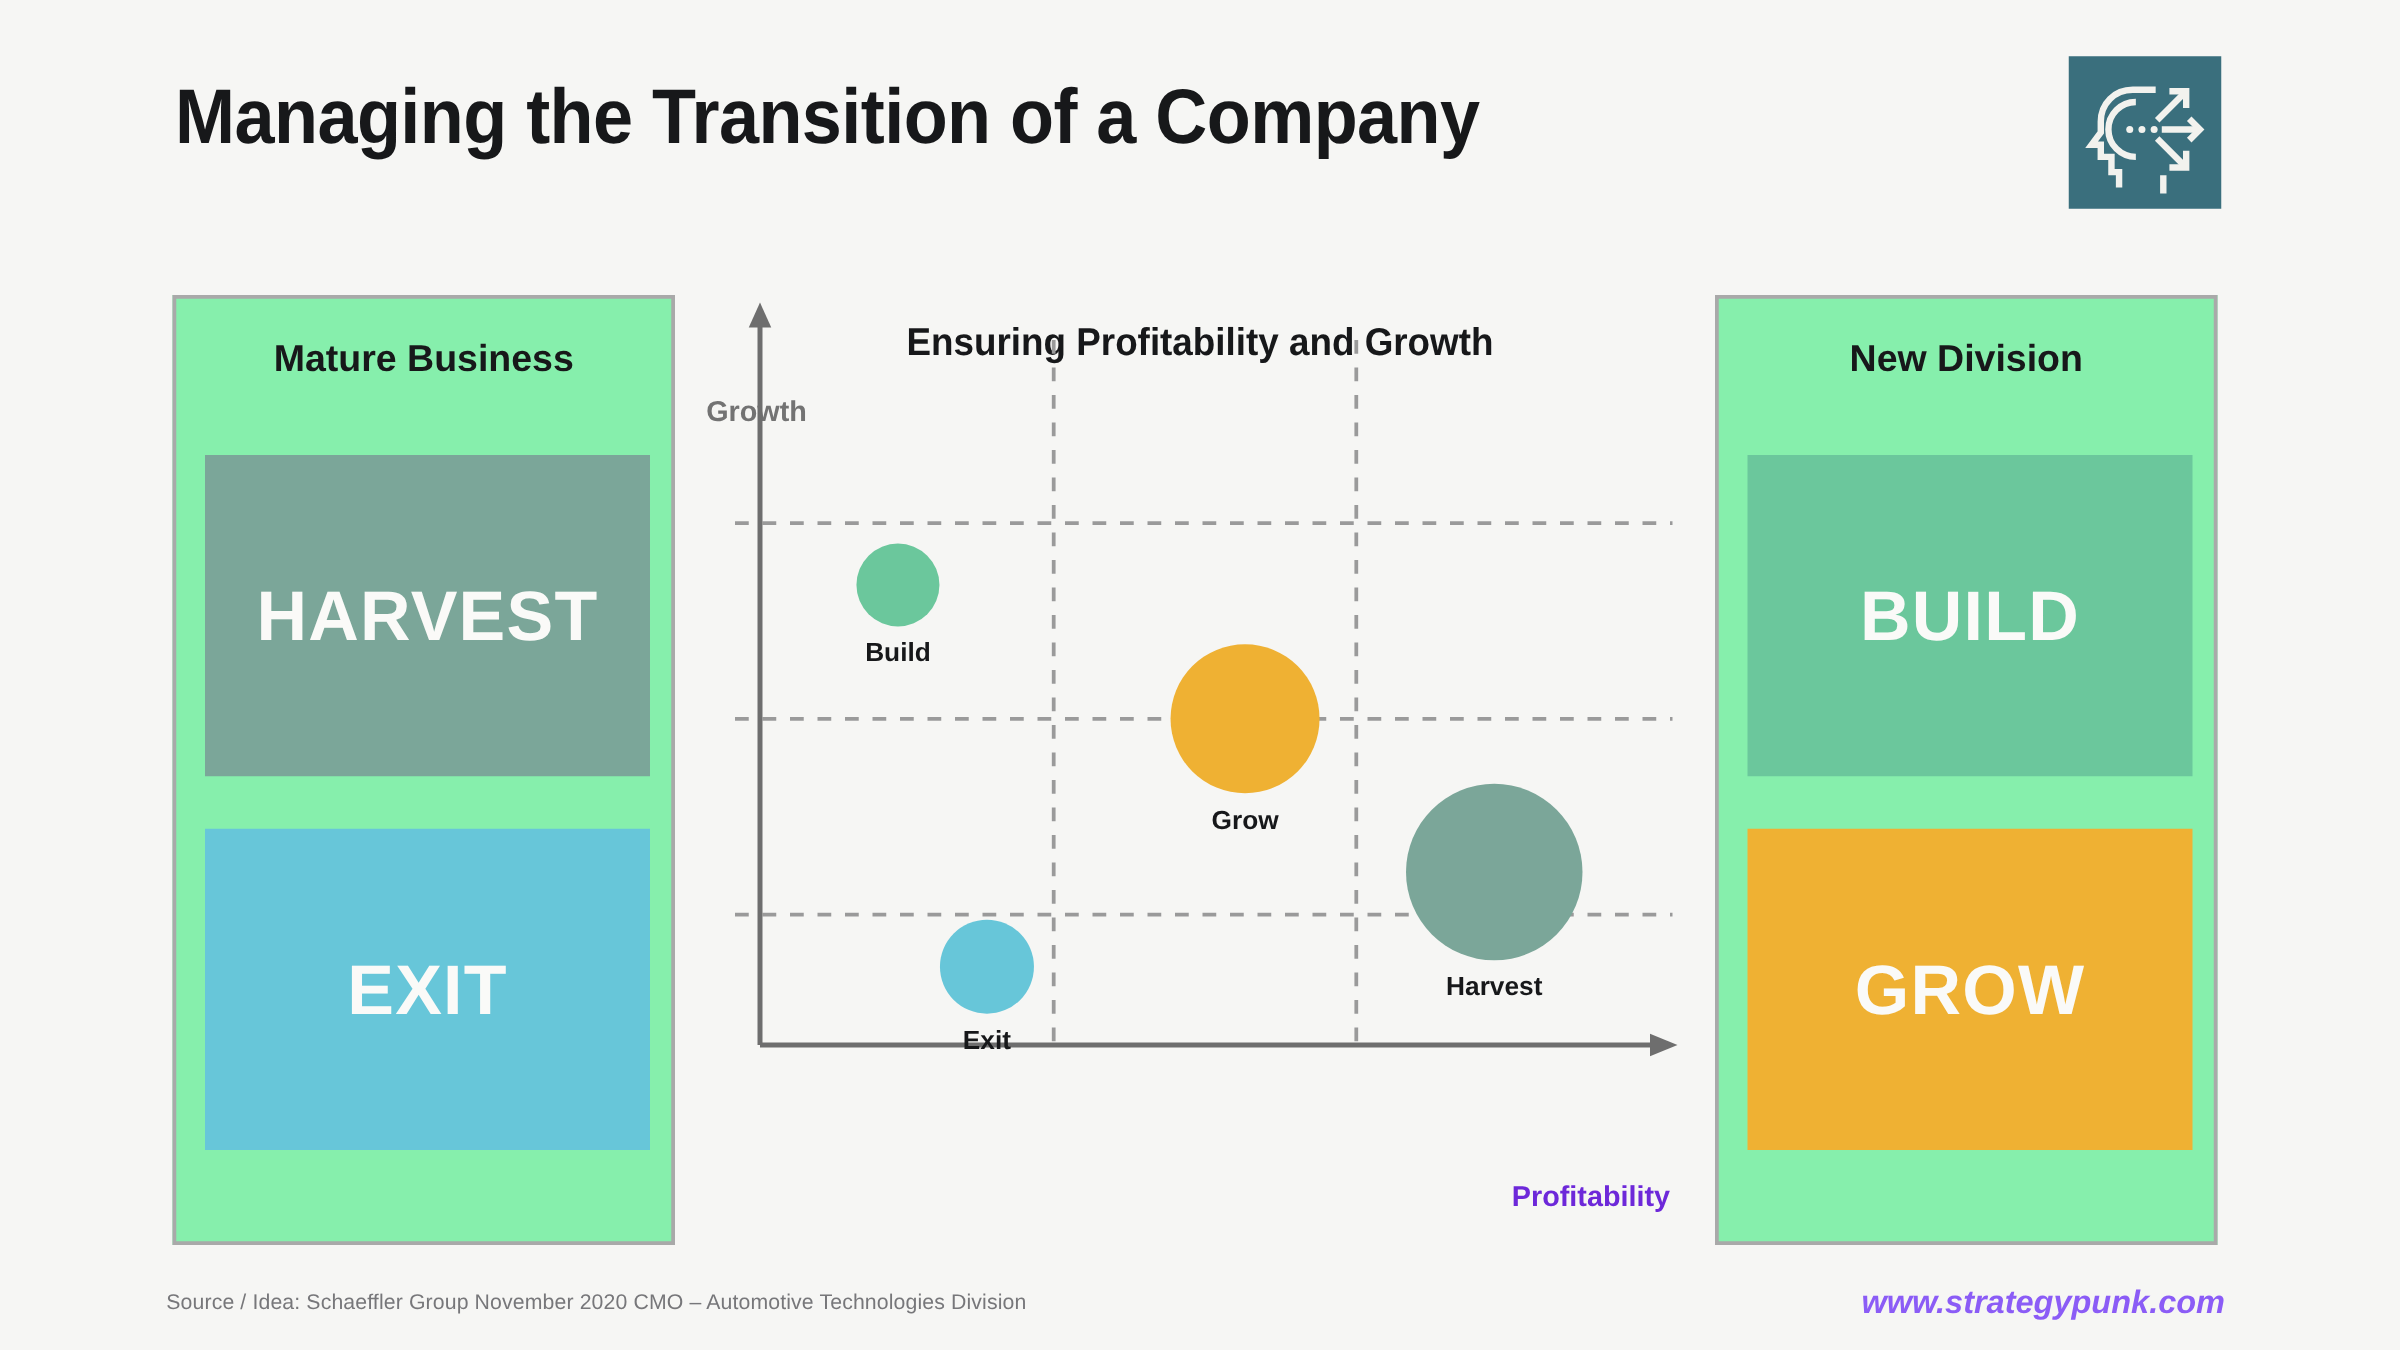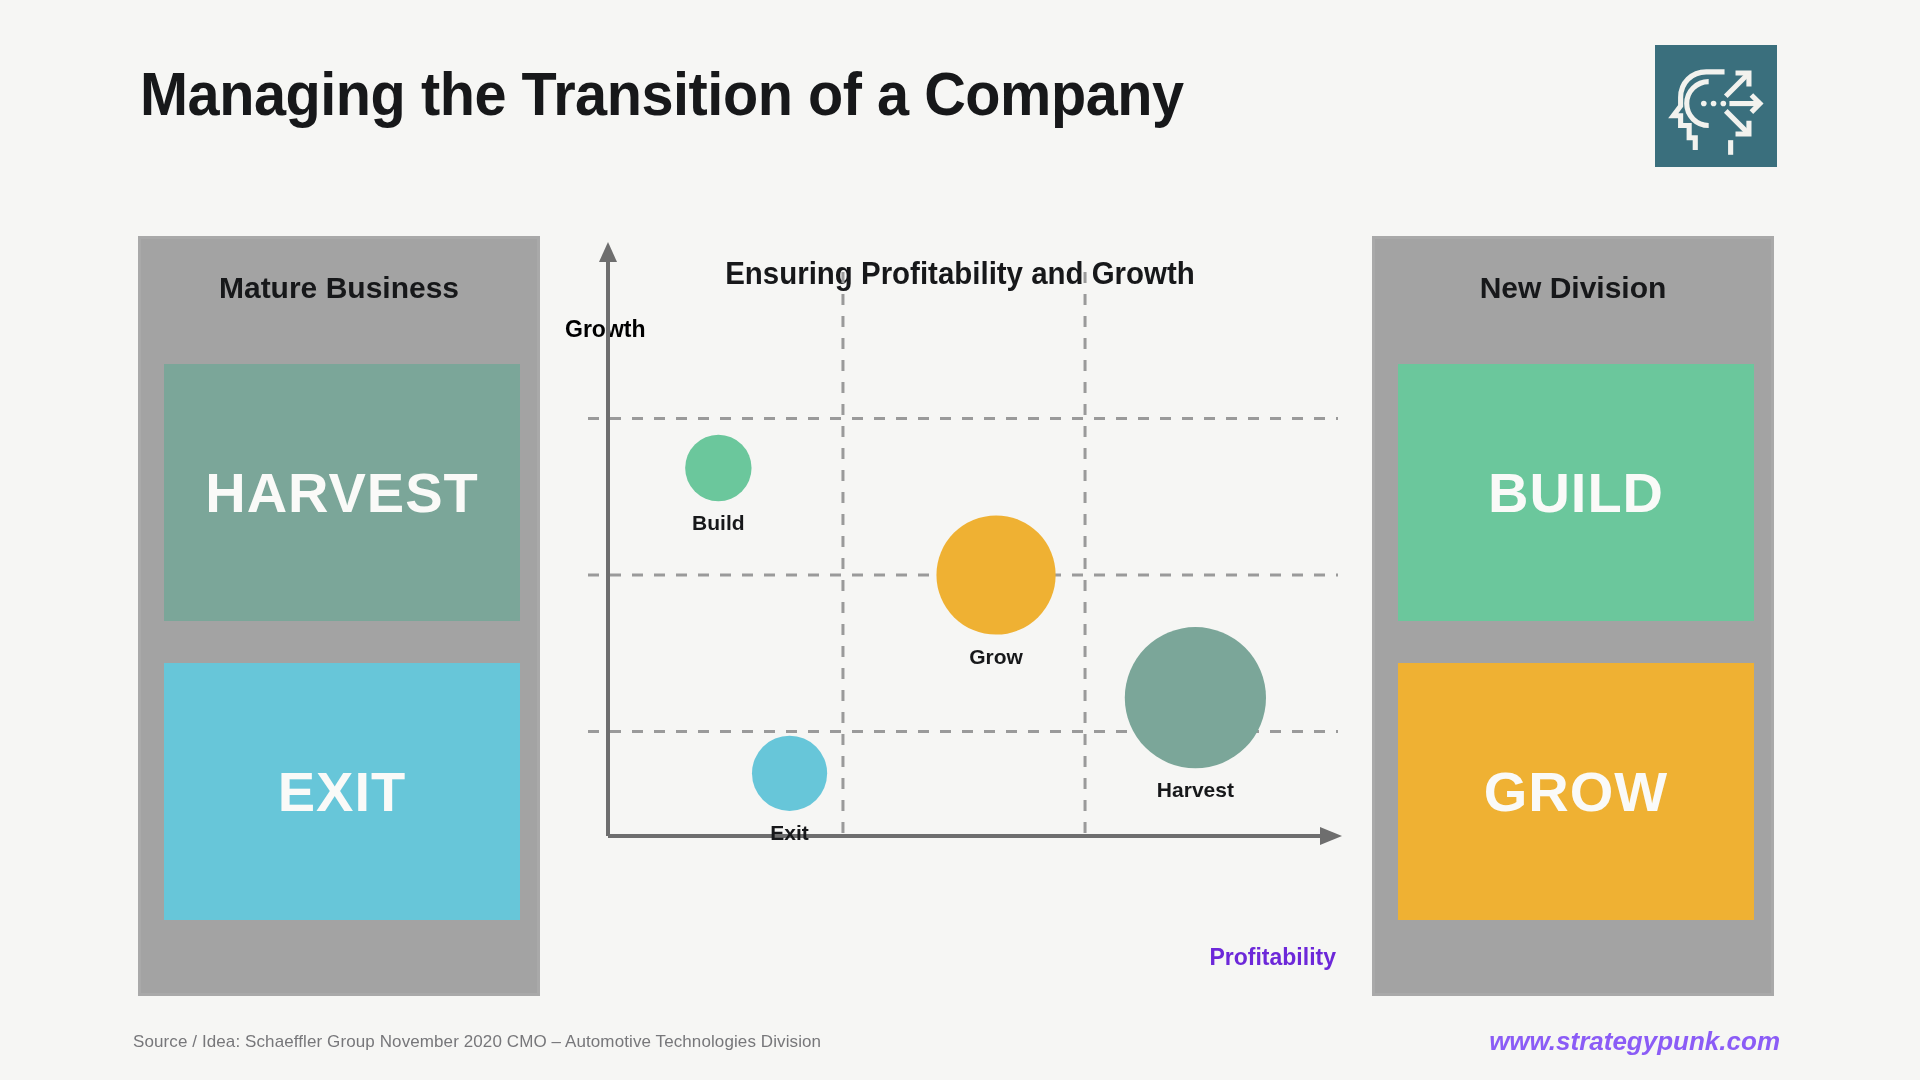--- a/index.html
+++ b/index.html
@@ -39,21 +39,21 @@
   }
   #brand-logo svg { display: block; width: 122px; height: 122px; }
 
   
   .side-panel {
     position: absolute;
     top: 236px;
     width: 402px;
     height: 760px;
     border: 3px solid #A9A9A9;
-    background: #a3a3a3;
+    background: #86efac;
     box-sizing: border-box;
   }
   #panel-mature { left: 138px; }
   #panel-new    { left: 1372px; }
 
   .panel-heading {
     position: absolute;
     left: 0; right: 0;
     top: 32px;
     text-align: center;
@@ -98,21 +98,21 @@
     font-weight: bold;
     color: #17181A;
     transform: scaleX(0.95);
   }
   #axis-label-y {
     position: absolute;
     left: 5px;
     top: 80px;
     font-size: 23px;
     font-weight: bold;
-    color: #000000;
+    color: #737373;
   }
   #axis-label-x {
     position: absolute;
     right: 24px;
     top: 708px;
     font-size: 23px;
     font-weight: bold;
     color: #6d28d9;
   }
   #chart-svg {

